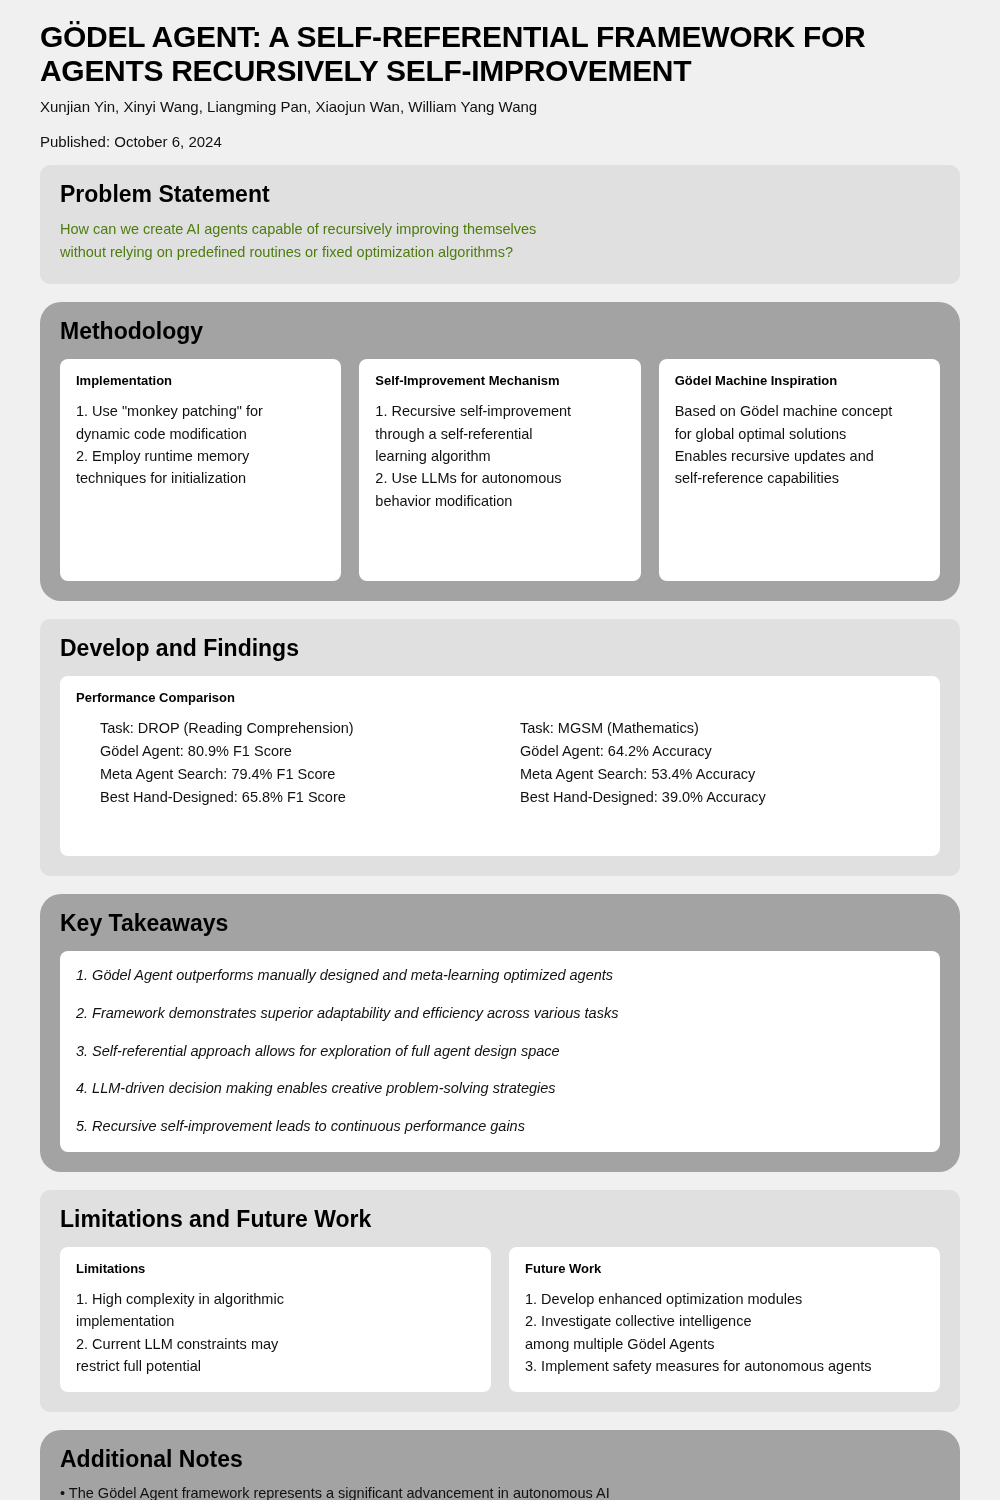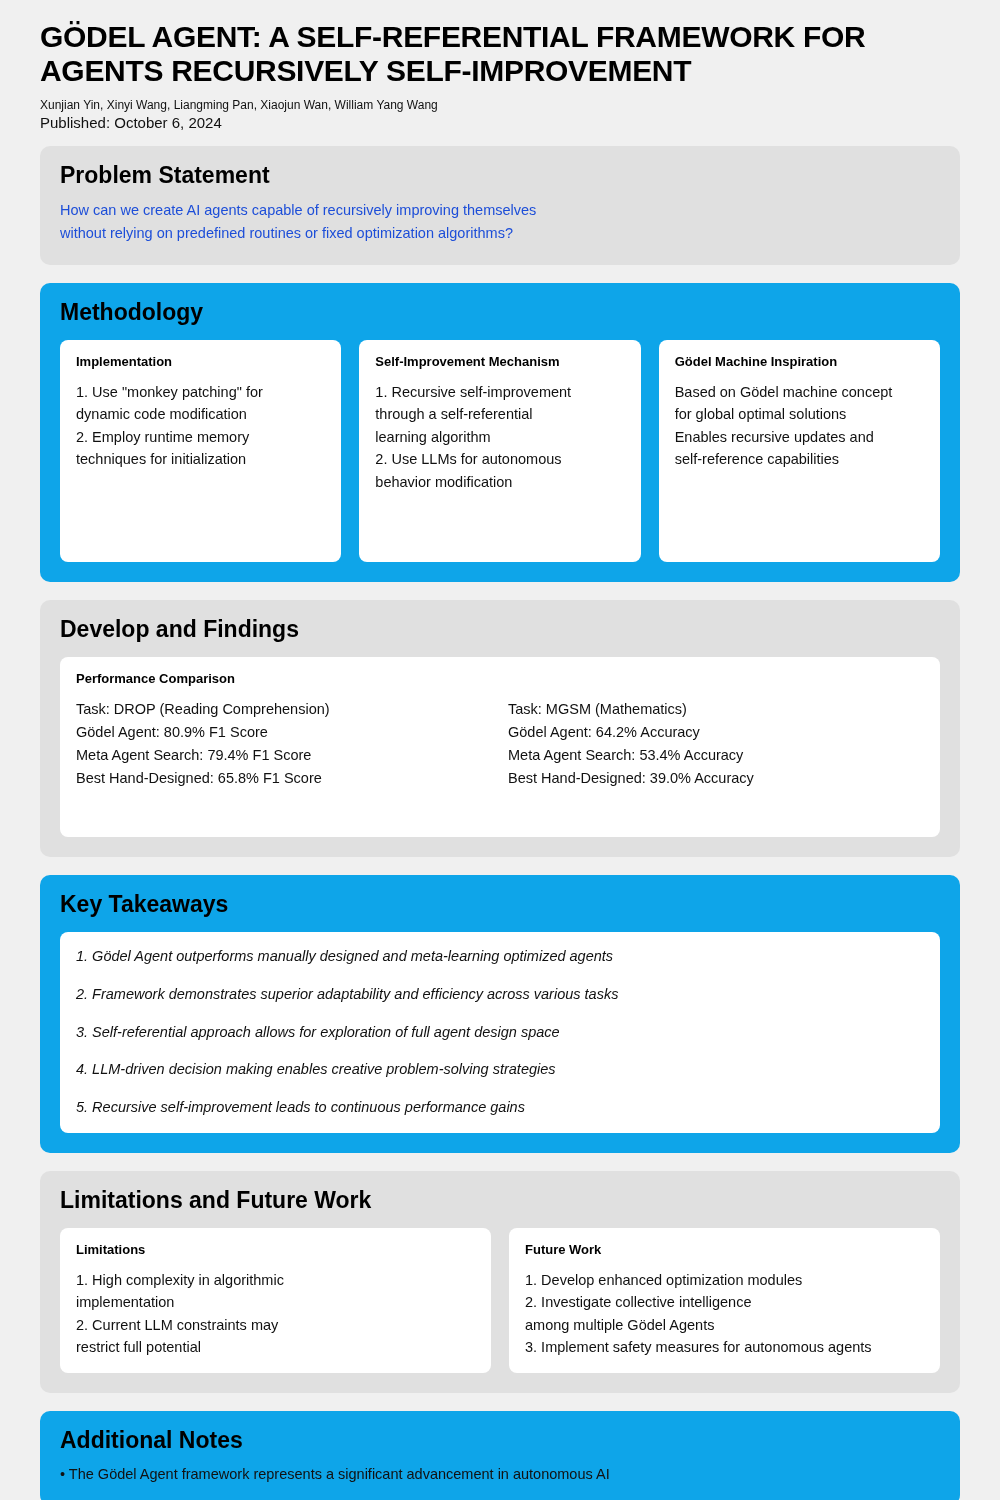--- a/index.html
+++ b/index.html
@@ -22,40 +22,41 @@
     font-size: 30px;
     font-weight: bold;
     line-height: 1.12;
     letter-spacing: -0.3px;
     text-transform: uppercase;
     color: #000;
     margin-bottom: 10px;
   }
 
   .authors {
-    font-size: 12px;
+    font-size: 15px;
     line-height: 1.35;
     color: #111;
   }
 
   .pubdate {
     font-size: 15px;
     line-height: 1.35;
     color: #111;
     margin-bottom: 12px;
+    margin-top: 15px;
   }
 
   
   .section {
     border-radius: 10px;
     padding: 16px 20px 20px 20px;
     margin-bottom: 18px;
   }
   .section.light { background: #e0e0e0; }
-  .section.dark  { background: #0ea5e9; }
+  .section.dark  { background: #a3a3a3; border-radius: 21px; }
 
   .section-title {
     font-size: 23px;
     font-weight: bold;
     color: #000;
     margin-bottom: 14px;
   }
 
   .section.compact .section-title { margin-bottom: 10px; }
 
@@ -90,20 +91,21 @@
 
   .method-card { min-height: 222px; }
   .limit-card  { min-height: 134px; }
 
   
   .results-card { min-height: 180px; }
 
   .results-cols {
     display: flex;
     gap: 16px;
+    margin-left: 24px;
   }
   .results-col {
     flex: 1 1 0;
     min-width: 0;
     font-size: 14.5px;
     line-height: 1.58;
     color: #111;
     white-space: pre-line;
   }
 
@@ -124,21 +126,21 @@
     font-size: 14.5px;
     line-height: 1.5;
     color: #111;
     margin-bottom: 16px;
   }
   .note-item:last-child { margin-bottom: 0; }
 
   .problem-text {
     font-size: 14.5px;
     line-height: 1.6;
-    color: #1d4ed8;
+    color: #4d7c0f;
     white-space: pre-line;
   }
 </style>
 </head>
 <body>
 
 <div class="page">
 
   <div>
     <h1 class="poster-title">GÖDEL AGENT: A SELF-REFERENTIAL FRAMEWORK FOR AGENTS RECURSIVELY SELF-IMPROVEMENT</h1>

